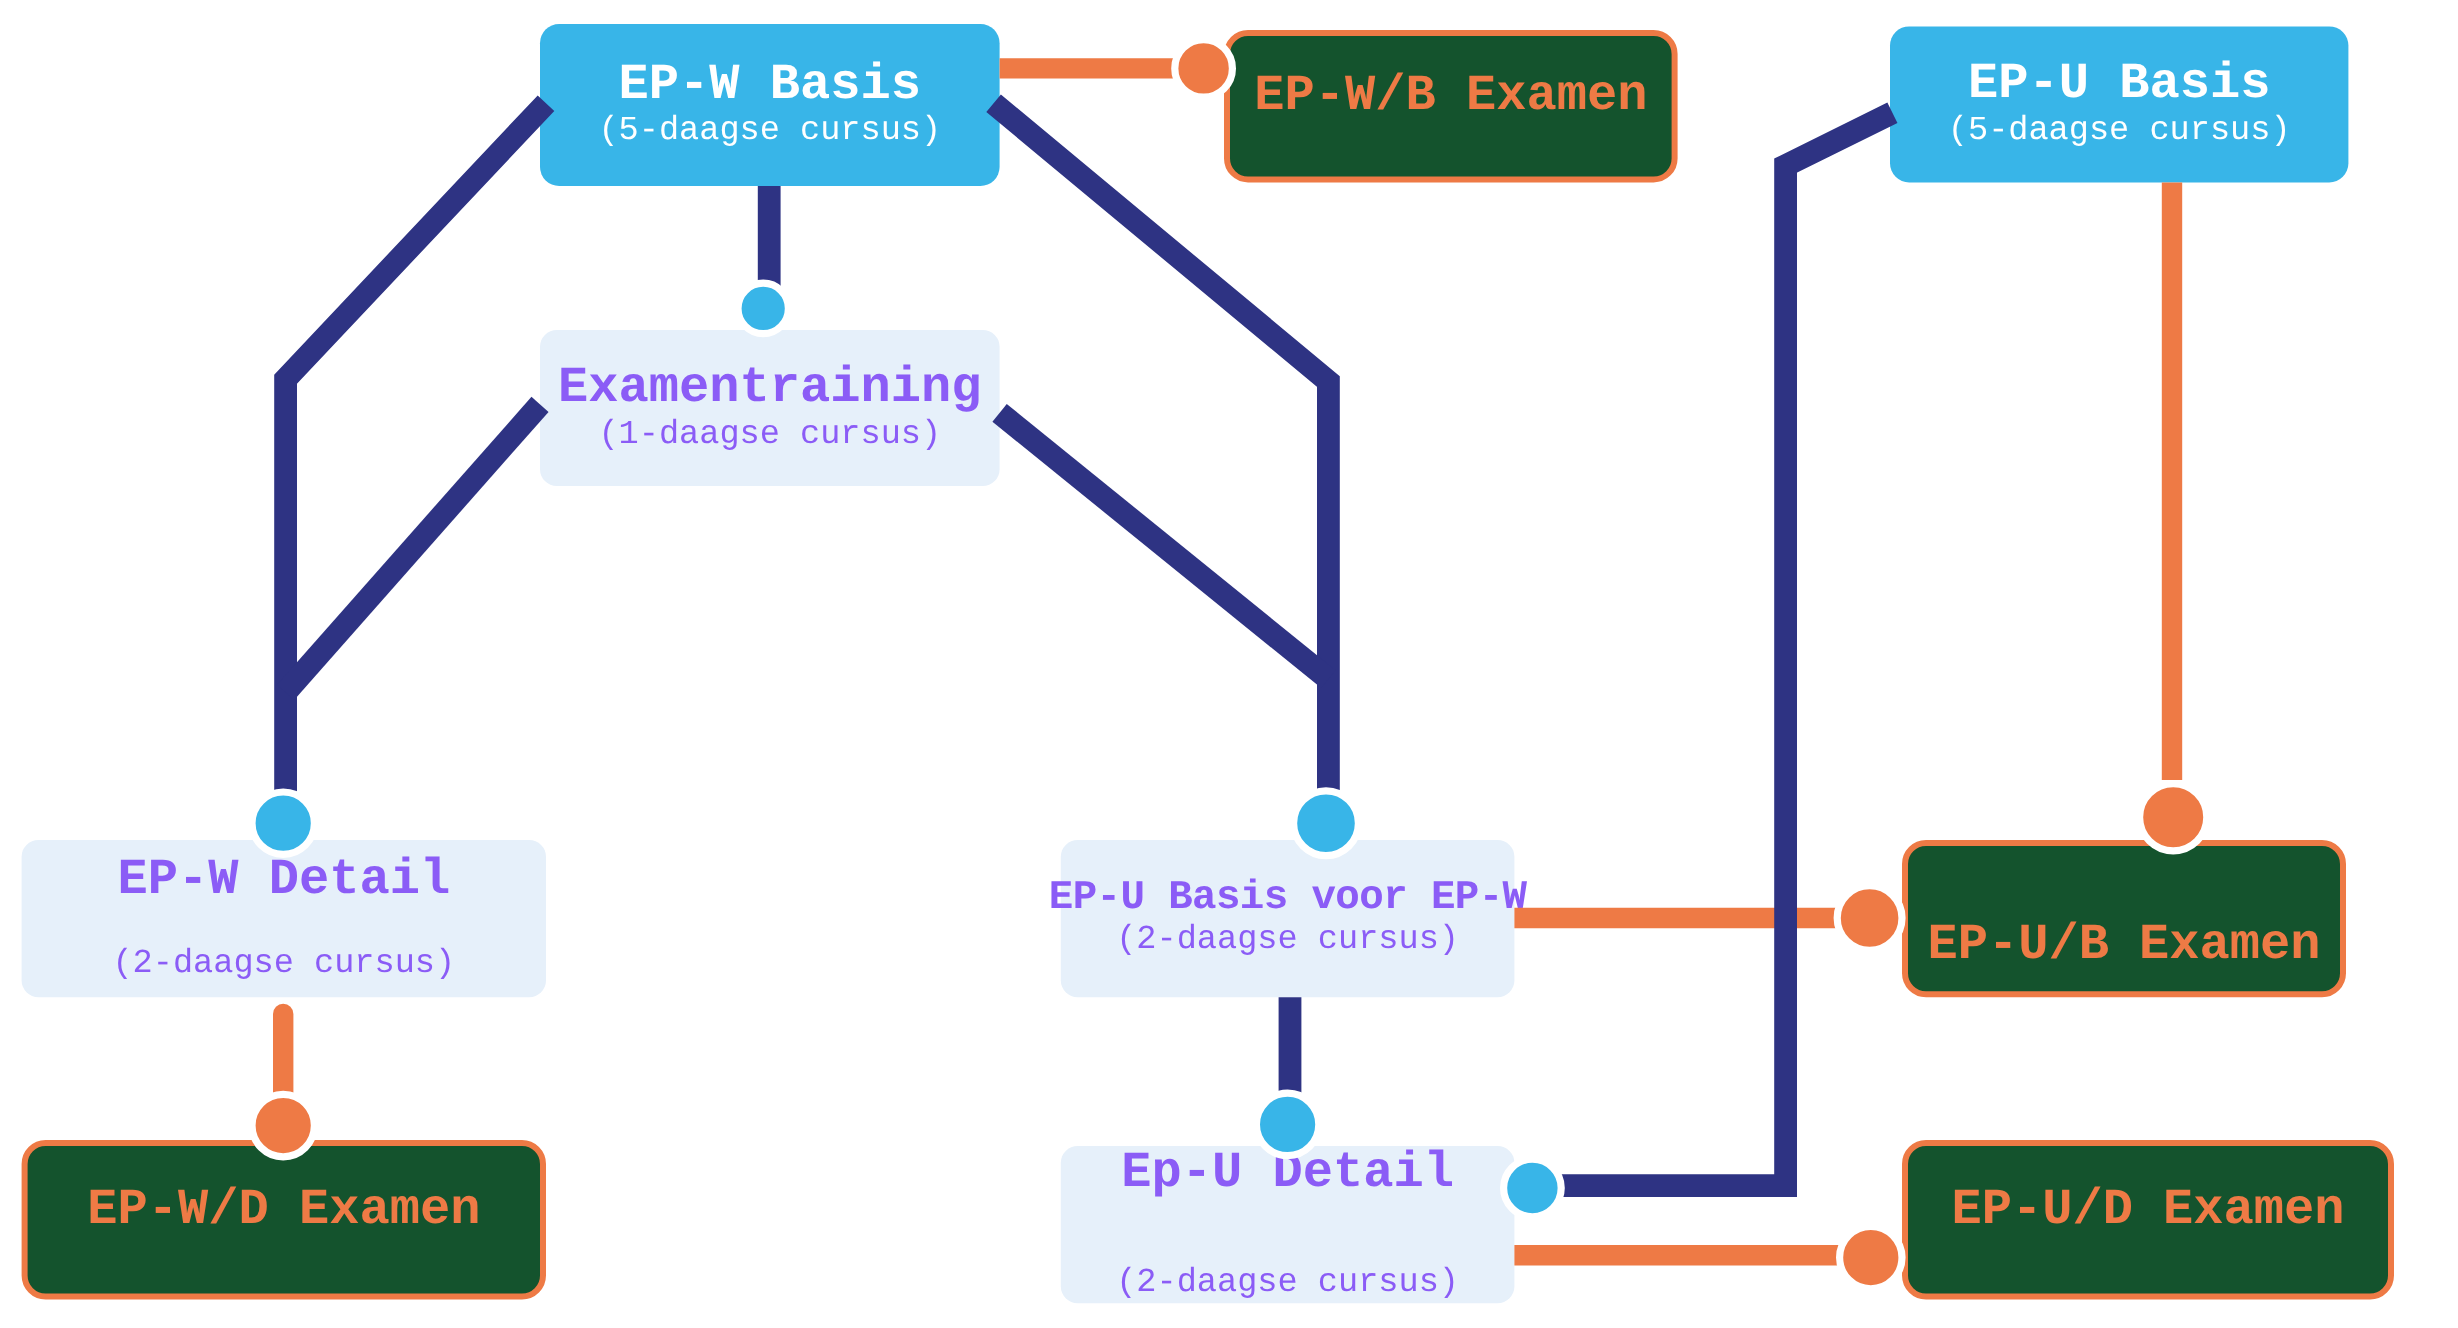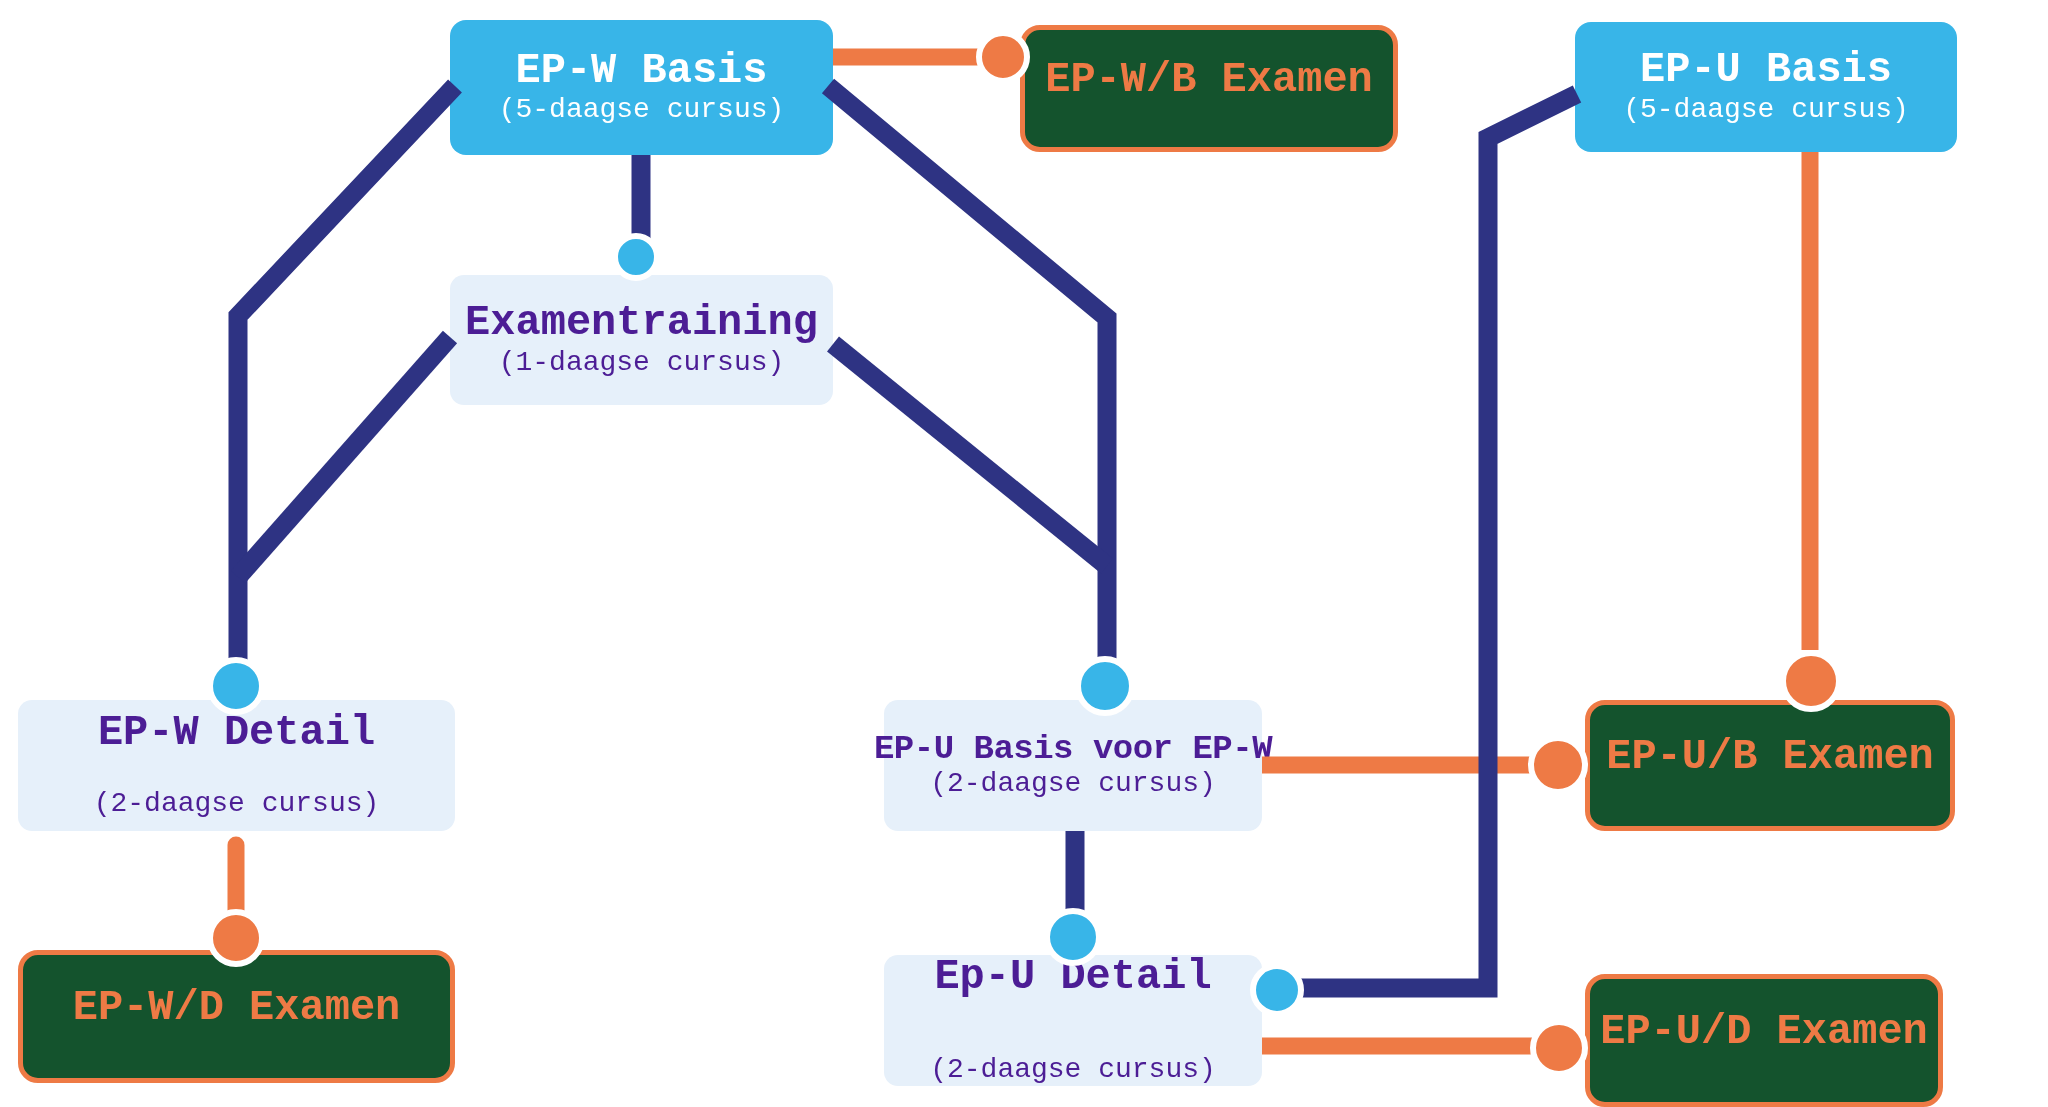--- a/index.html
+++ b/index.html
@@ -13,36 +13,36 @@
   .node{
     position:absolute;
     display:flex;flex-direction:column;
     align-items:center;justify-content:center;
     text-align:center;
     box-sizing:border-box;
   }
   .node .title{font-weight:bold;font-size:42px;line-height:1.08;white-space:nowrap;}
   .node .subtitle{font-size:28px;line-height:1.15;white-space:nowrap;}
   .blue-node{background:#38b5e8;color:#ffffff;border-radius:16px;}
-  .light-node{background:#e6f0fa;color:#4c1d95;border-radius:14px;}
+  .light-node{background:#e6f0fa;color:#8b5cf6;border-radius:14px;}
   .exam-node{background:#14532d;border:5px solid #ee7a45;color:#ee7a45;border-radius:20px;padding-bottom:16px;}
   .long-title .title{font-size:34px;letter-spacing:-0.5px;}
   .svg-layer{position:absolute;left:0;top:0;pointer-events:none;}
 
   
   .pos-ep-w-basis        {left:450px; top:20px;  width:383px; height:135px;}
   .pos-ep-wb-examen      {left:1020px;top:25px;  width:378px; height:127px;}
   .pos-ep-u-basis        {left:1575px;top:22px;  width:382px; height:130px;}
   .pos-examentraining    {left:450px; top:275px; width:383px; height:130px;}
   .pos-ep-w-detail       {left:18px;  top:700px; width:437px; height:131px;gap:31px;}
   .pos-ep-u-basis-voor   {left:884px; top:700px; width:378px; height:131px;}
-  .pos-ep-ub-examen      {left:1585px;top:700px; width:370px; height:131px;}
+  .pos-ep-ub-examen      {left:1585px;top:700px; width:370px; height:131px;justify-content:flex-end;}
   .pos-ep-wd-examen      {left:18px;  top:950px; width:437px; height:133px;text-align:center;}
   .pos-ep-u-detail       {left:884px; top:955px; width:378px; height:131px;justify-content:space-between;}
-  .pos-ep-ud-examen      {left:1585px;top:950px; width:358px; height:133px;margin-top:24px;}
+  .pos-ep-ud-examen      {left:1585px;top:950px; width:410px; height:133px;}
 </style>
 </head>
 <body>
 
 <div class="canvas">
 
   <div class="node blue-node pos-ep-w-basis">
     <span class="title">EP-W Basis</span>
     <span class="subtitle">(5-daagse cursus)</span>
   </div>

